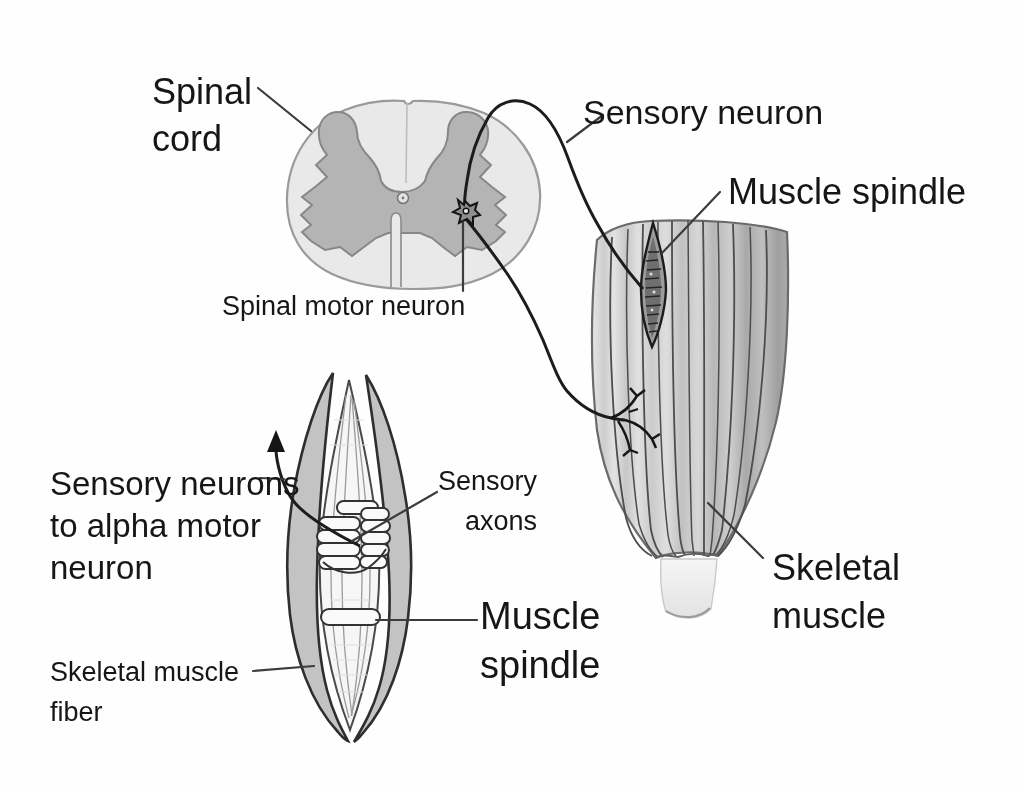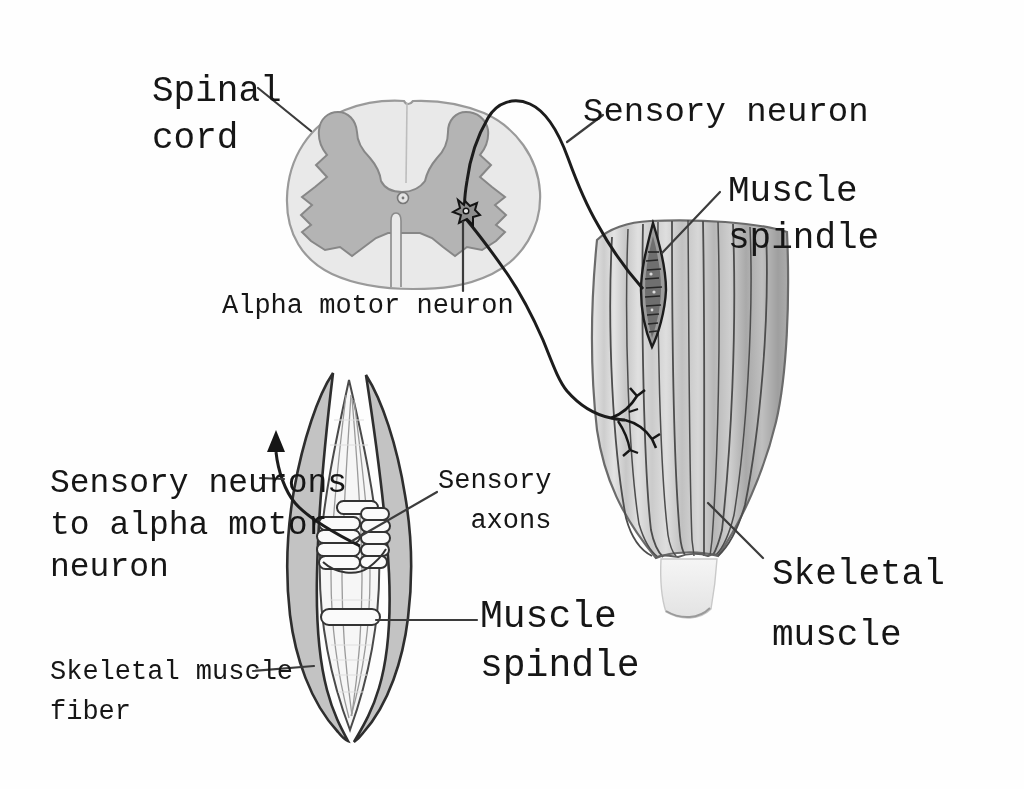--- a/index.html
+++ b/index.html
@@ -1,39 +1,39 @@
 <!DOCTYPE html>
 <html><head>
 <meta charset="utf-8">
 <style>
   html,body{margin:0;padding:0;background:#fff;}
   #stage{
     position:relative;
     width:1024px;height:789px;
     background:#fefefe;
-    font-family:Liberation Mono, monospace;
+    font-family:Liberation Sans, sans-serif;
     overflow:hidden;
   }
   #art{position:absolute;left:0;top:0;}
   .label{
     position:absolute;
     color:#161616;
     white-space:pre-line;
     letter-spacing:0;
   }
   .lbl-lg{font-size:36px;line-height:47px;}
   #lbl-spinal-cord{left:152px;top:68px;}
   #lbl-sensory-neuron{left:583px;top:97px;font-size:34px;line-height:30px;}
   #lbl-muscle-spindle-right{left:728px;top:168px;}
   #lbl-alpha-motor-neuron{left:222px;top:290px;font-size:27px;line-height:32px;}
   #lbl-sensory-neurons-alpha{left:50px;top:463px;font-size:33px;line-height:42px;}
   #lbl-sensory-axons{left:438px;top:461px;font-size:27px;line-height:40px;text-align:right;}
   #lbl-muscle-spindle-detail{left:480px;top:592px;font-size:38px;line-height:49px;}
   #lbl-skeletal-muscle-fiber{left:50px;top:652px;font-size:27px;line-height:40px;}
-  #lbl-skeletal-muscle{left:772px;top:544px;line-height:61px;}
+  #lbl-skeletal-muscle{left:772px;top:544px;line-height:48px;}
 </style>
 </head>
 <body>
 
 <div id="stage">
 
   <svg id="art" width="1024" height="789" viewBox="0 0 1024 789">
     <defs>
       <linearGradient id="muscleGrad" gradientUnits="userSpaceOnUse" x1="592" y1="0" x2="792" y2="0">
         <stop offset="0" stop-color="#e7e7e7"></stop>
@@ -253,21 +253,21 @@
     </g>
   </svg>
 
   <div class="label lbl-lg" id="lbl-spinal-cord">Spinal
 cord</div>
 
   <div class="label" id="lbl-sensory-neuron">Sensory neuron</div>
 
   <div class="label lbl-lg" id="lbl-muscle-spindle-right">Muscle spindle</div>
 
-  <div class="label" id="lbl-alpha-motor-neuron">Alpha motor neuron</div>
+  <div class="label" id="lbl-alpha-motor-neuron">Spinal motor neuron</div>
 
   <div class="label" id="lbl-sensory-neurons-alpha">Sensory neurons
 to alpha motor
 neuron</div>
 
   <div class="label" id="lbl-sensory-axons">Sensory
 axons</div>
 
   <div class="label" id="lbl-muscle-spindle-detail">Muscle
 spindle</div>

